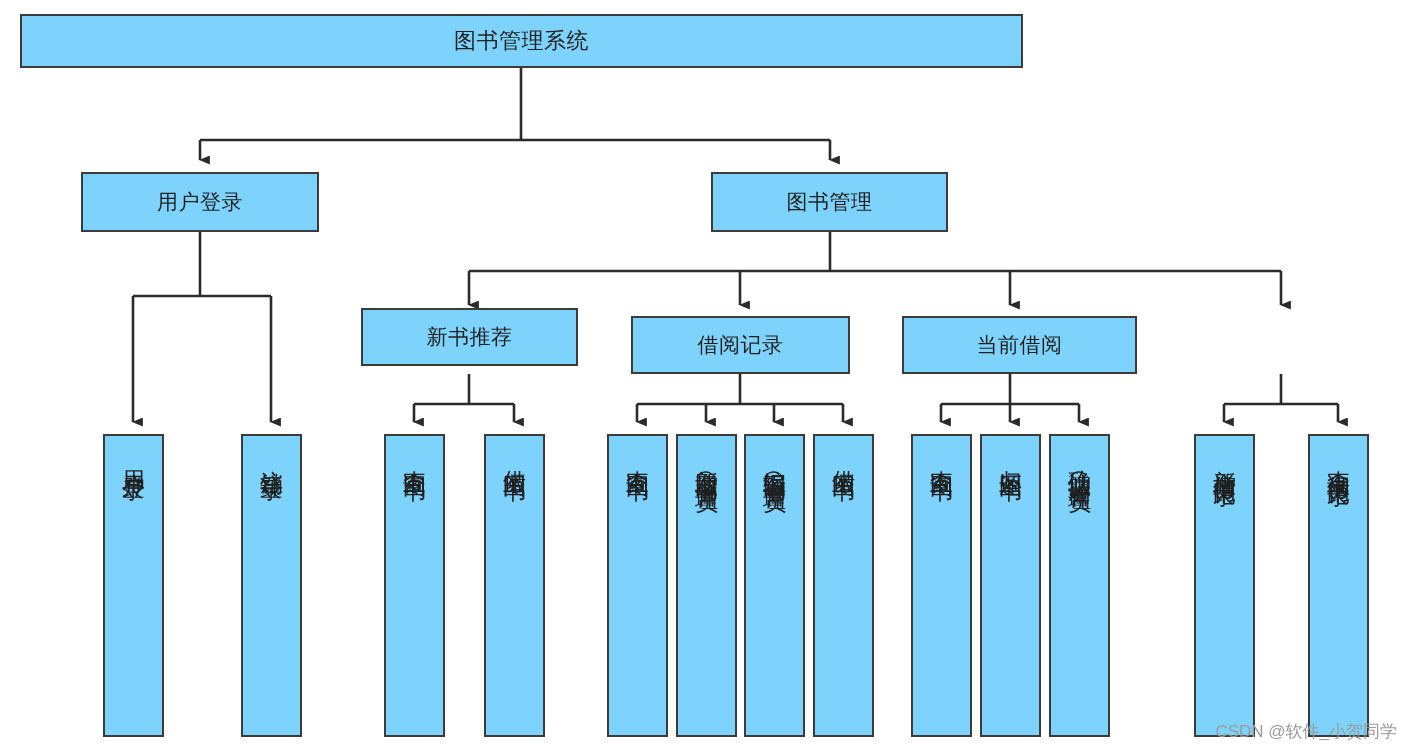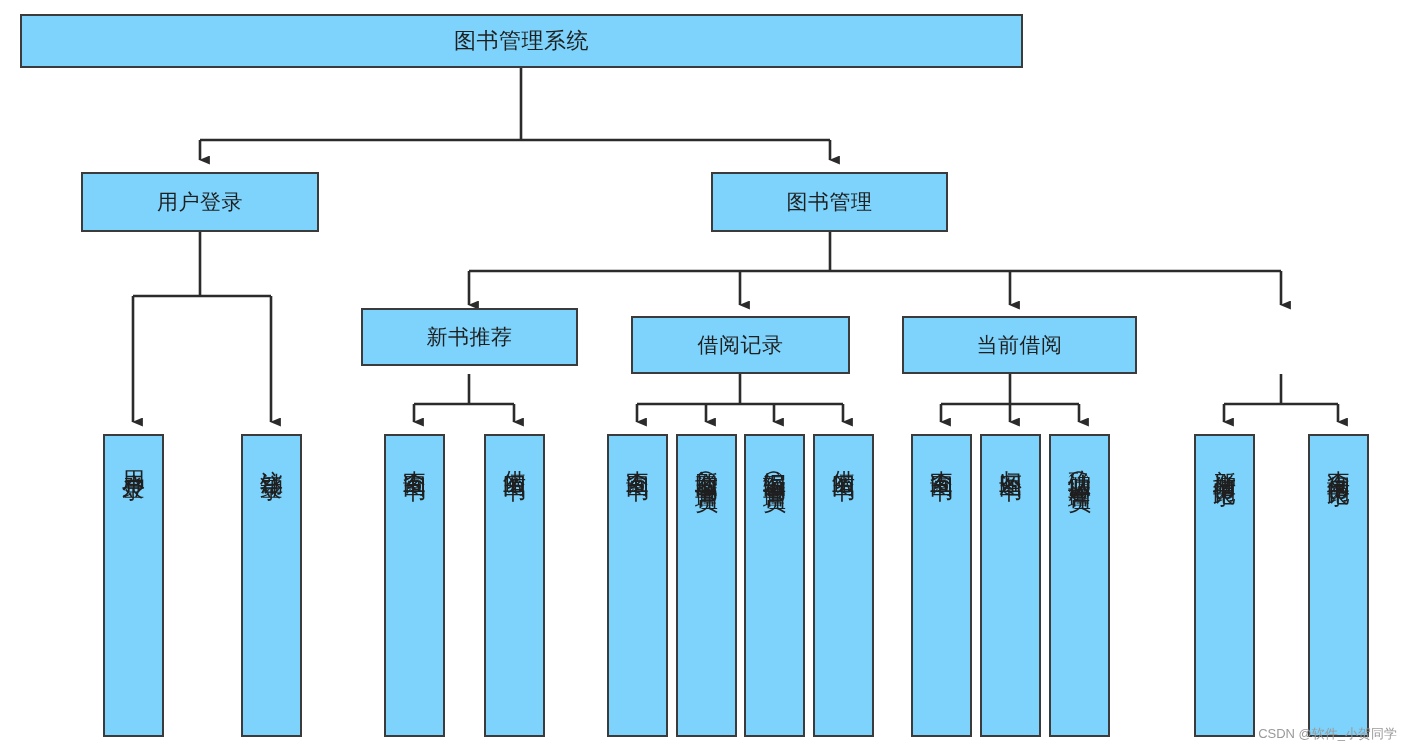--- a/index.html
+++ b/index.html
@@ -61,21 +61,21 @@
     text-orientation: upright;
     font-size: 23px;
     line-height: 1.0;
     letter-spacing: 3px;
     white-space: nowrap;
   }
   #watermark {
     position: absolute;
     right: 8px;
     bottom: 4px;
-    font-size: 13px;
+    font-size: 17px;
     color: #9a9a9a;
     z-index: 5;
     white-space: nowrap;
     font-family: "Liberation Sans", "DejaVu Sans", sans-serif;
   }
 </style>
 </head>
 <body>
 
 <div id="canvas">

